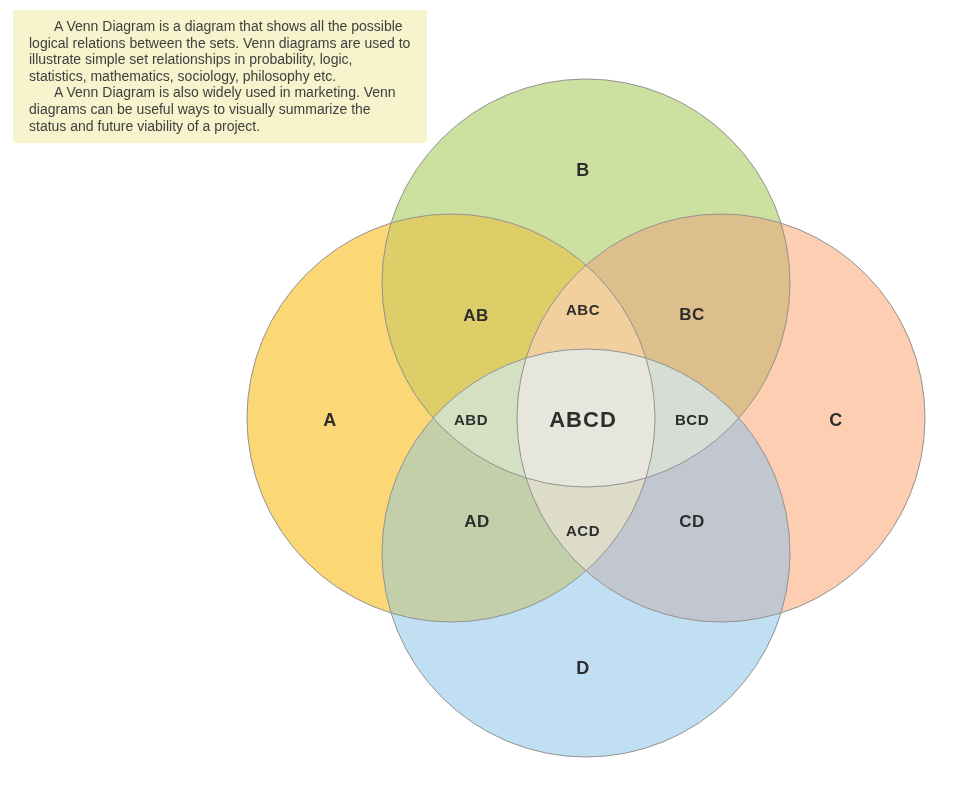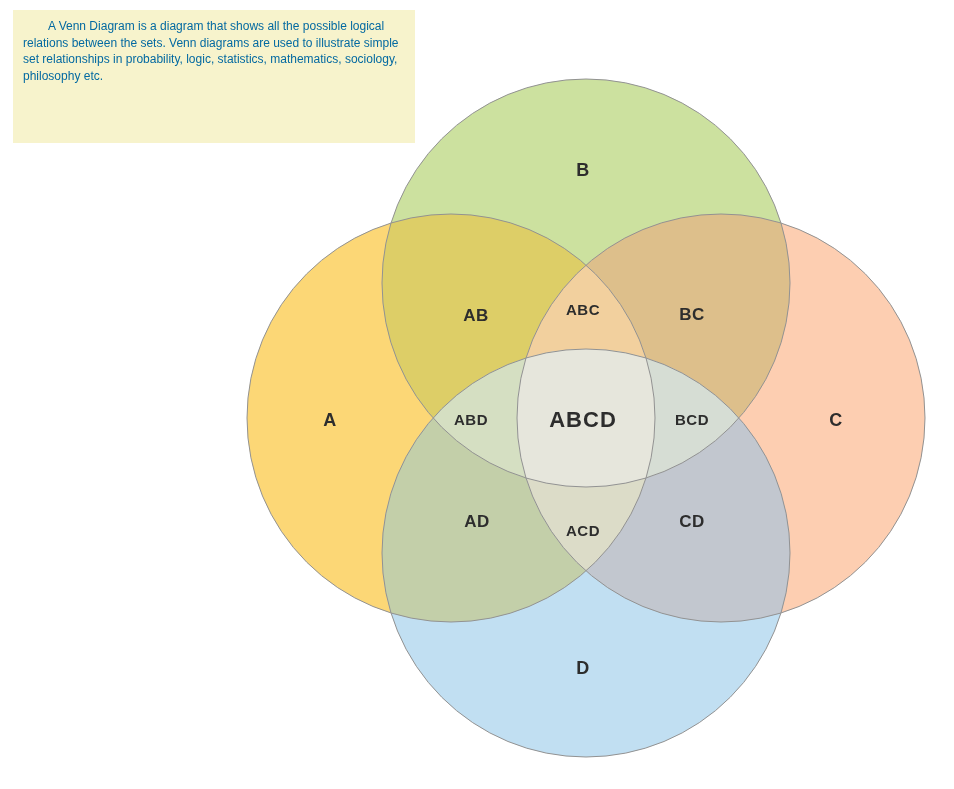--- a/index.html
+++ b/index.html
@@ -14,24 +14,24 @@
     height: 789px;
     background: #ffffff;
     overflow: hidden;
   }
   .note-box {
     position: absolute;
     left: 13px;
     top: 10px;
     width: 382px;
     height: 117px;
-    padding: 8px 10px;
+    padding: 8px 16px;
     background: #f7f3cc;
-    color: #0369a1;
-    font-size: 12px;
+    color: #404040;
+    font-size: 14px;
     line-height: 16.6px;
   }
   .note-box p {
     margin: 0;
     text-indent: 25px;
   }
   .venn-svg {
     position: absolute;
     left: 0;
     top: 0;
@@ -49,20 +49,21 @@
   .lbl-quad   { font-size: 22px; letter-spacing: 1px; }
   .outline { fill: none; stroke-width: 1; }
 </style>
 </head>
 <body>
 
 <div id="canvas">
 
   <div class="note-box">
     <p>A Venn Diagram is a diagram that shows all the possible logical relations between the sets. Venn diagrams are used to illustrate simple set relationships in probability, logic, statistics, mathematics, sociology, philosophy etc.</p>
+    <p>A Venn Diagram is also widely used in marketing. Venn diagrams can be useful ways to visually summarize the status and future viability of a project.</p>
   </div>
 
   <svg class="venn-svg" width="954" height="789" viewBox="0 0 954 789">
     <defs>
       <clipPath id="clipA">
           <circle cx="451" cy="418" r="204"></circle>
         </clipPath>
       <clipPath id="clipB">
           <circle cx="586" cy="283" r="204"></circle>
         </clipPath>

